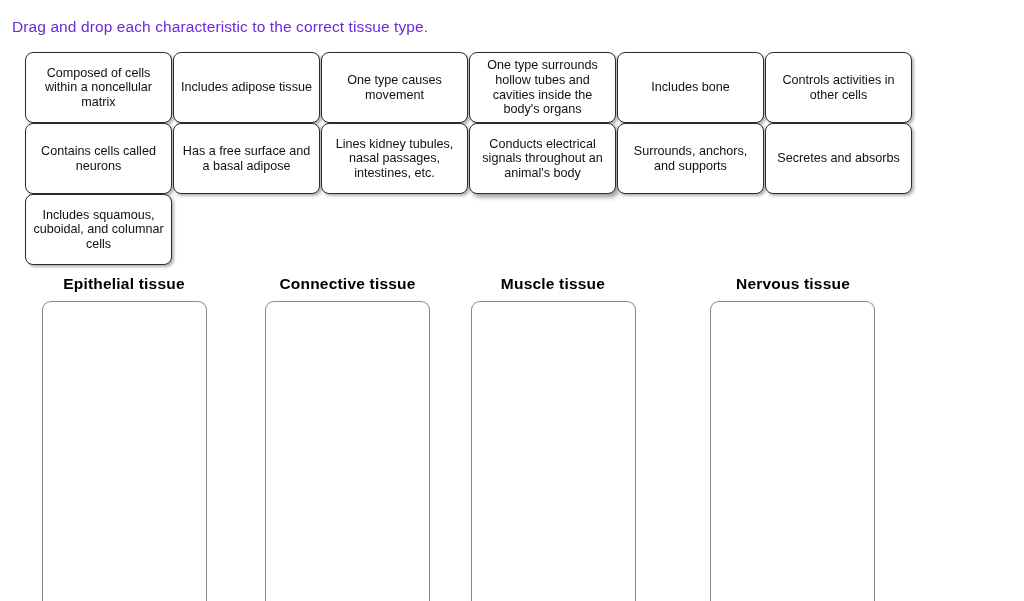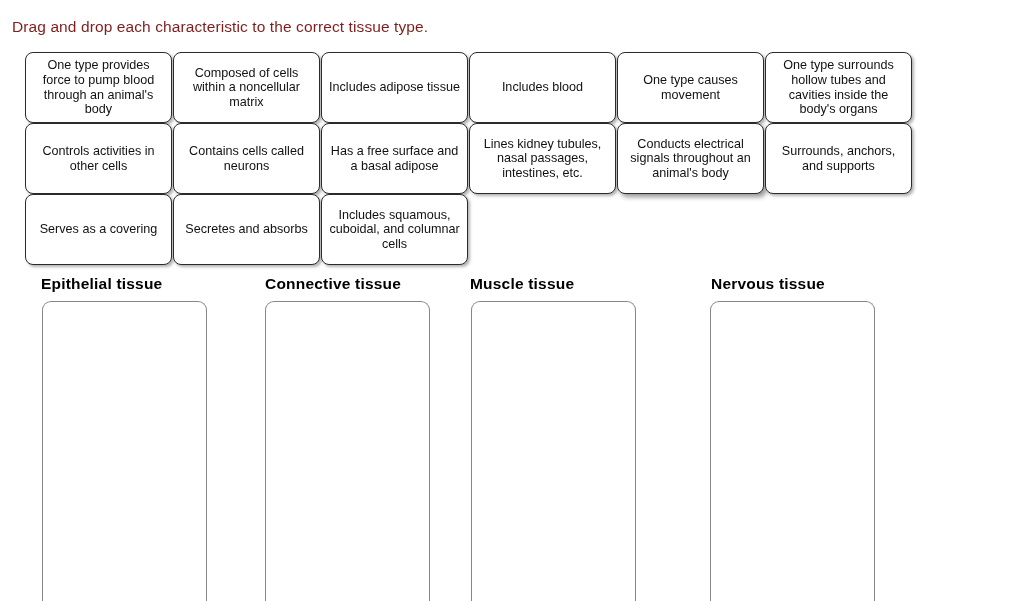--- a/index.html
+++ b/index.html
@@ -16,21 +16,21 @@
     position: relative;
   }
 
   
   .instruction {
     position: absolute;
     left: 12px;
     top: 16px;
     font-size: 15.5px;
     line-height: 22px;
-    color: #7f1d1d;
+    color: #6d28d9;
     letter-spacing: 0.1px;
     white-space: nowrap;
   }
 
   
   .card-grid {
     position: absolute;
     left: 25px;
     top: 52px;
     width: 888px;
@@ -71,20 +71,21 @@
     top: 274px;
     width: 1024px;
     height: 327px;
   }
   .zone {
     position: absolute;
     top: 0;
     width: 165px;
   }
   .zone-title {
+    text-align: center;
     font-size: 15.5px;
     font-weight: bold;
     color: #000000;
     line-height: 20px;
     letter-spacing: 0.2px;
     white-space: nowrap;
   }
   .zone-box {
     margin-top: 7px;
     height: 300px;
@@ -105,57 +106,51 @@
   .zone-3 .zone-title { margin-left: -1px; }
   .zone-4 .zone-title { margin-left: 1px; }
 </style>
 </head>
 <body>
 
 <div class="instruction">Drag and drop each characteristic to the correct tissue type.</div>
 
 <div class="card-grid">
     <div class="card">
-      <span>One type provides force to pump blood through an animal's body</span>
-    </div>
-    <div class="card">
       <span>Composed of cells within a noncellular matrix</span>
     </div>
     <div class="card">
       <span>Includes adipose tissue</span>
     </div>
     <div class="card">
-      <span>Includes blood</span>
-    </div>
-    <div class="card">
       <span>One type causes movement</span>
     </div>
     <div class="card">
       <span>One type surrounds hollow tubes and cavities inside the body's organs</span>
+    </div>
+    <div class="card">
+      <span>Includes bone</span>
     </div>
     <div class="card">
       <span>Controls activities in other cells</span>
     </div>
     <div class="card">
       <span>Contains cells called neurons</span>
     </div>
     <div class="card">
       <span>Has a free surface and a basal adipose</span>
     </div>
     <div class="card">
       <span>Lines kidney tubules, nasal passages, intestines, etc.</span>
     </div>
     <div class="card raised">
       <span>Conducts electrical signals throughout an animal's body</span>
     </div>
     <div class="card">
       <span>Surrounds, anchors, and supports</span>
-    </div>
-    <div class="card">
-      <span>Serves as a covering</span>
     </div>
     <div class="card">
       <span>Secretes and absorbs</span>
     </div>
     <div class="card">
       <span>Includes squamous, cuboidal, and columnar cells</span>
     </div>
   </div>
 
 <div class="zones">

